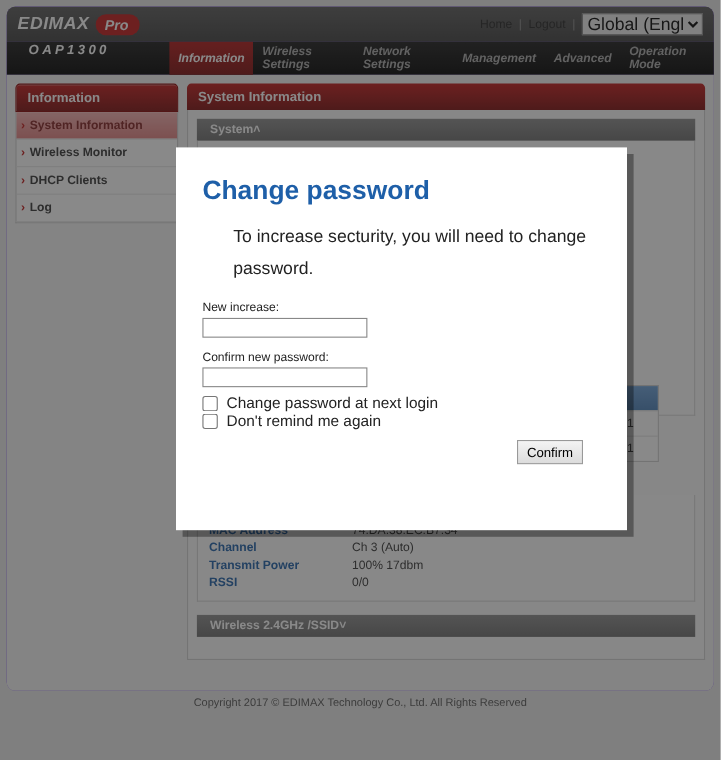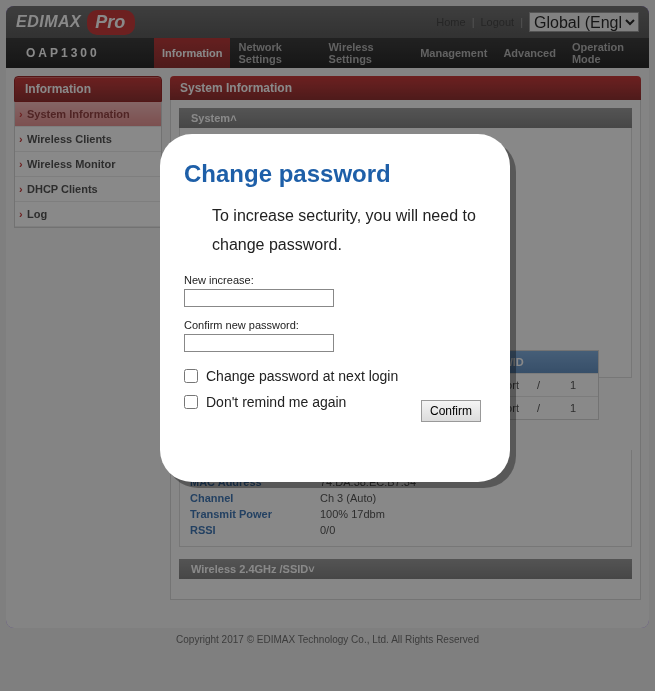--- a/index.html
+++ b/index.html
@@ -34,35 +34,36 @@
     align-items: center;
     padding: 0 10px;
   }
   .logo {
     display:flex; align-items:center; gap:2px;
   }
   .logo-text { font-weight:bold; font-style:italic; color:#fff; font-size:16px; letter-spacing:0.5px;}
   .logo-pro {
     background:#c01818; color:#fff; font-weight:bold; font-style:italic;
     padding:2px 10px 2px 8px; border-radius:10px 10px 10px 10px;
-    margin-left:4px; font-size:18px;
+    margin-left:4px; font-size:13px;
     position:relative;
   }
   .top-right { margin-left:auto; display:flex; align-items:center; gap:6px; color:#333; font-size:11px;}
   .top-right a { color:#222; text-decoration:none; }
   .top-right .sep { color:#888;}
   .lang-select {
     border:1px solid #888; font-size:16px; height:20px; width:110px; background:#eee;
   }
   
   .navbar {
     height: 30px;
     background: linear-gradient(#1a1a1a,#000);
-    display:flex; align-items:center;
+    display:flex; align-items:flex-start;
     padding-left:20px;
+    font-style:italic;
   }
   .model {
     color:#fff; font-weight:bold; letter-spacing:3px; font-size:12px;
     width:140px;
   }
   .nav-tabs { display:flex; gap:0; }
   .nav-tab {
     color:#a8a8a8; font-weight:bold; font-size:11px;
     padding:0 8px; height:30px; display:flex; align-items:center;
     cursor:pointer;
@@ -150,45 +151,44 @@
   
   .dim {
     position:absolute; inset:0;
     background:rgba(40,40,40,0.55);
     z-index:50;
   }
   
   .modal {
     position:absolute;
     left:160px; top:134px;
-    width:350px; height:348px;
+    width:410px; height:348px;
     background:#fff;
     box-shadow: 6px 6px 0 rgba(0,0,0,.35);
     z-index:60;
     padding:26px 24px 18px;
-    border-radius:32px;
   }
   .modal h1 {
     color:#1e5fa8; font-size:24px; font-weight:bold;
     margin-bottom:14px;
   }
   .modal p {
     color:#222; font-size:16px; line-height:1.8;
     margin-bottom:14px;
     margin-left:28px;
   }
   .modal .fld-label { font-size:11px; color:#222; margin-top:6px;}
   .modal input[type="password"]{
     width:150px; height:18px; border:1px solid #888; margin-top:3px; margin-bottom:6px;
     font-size:12px; padding:1px 3px;
   }
-  .modal .chk-row { display:flex; align-items:center; gap:8px; margin-top:10px; font-size:14px; color:#222;}
+  .modal .chk-row { display:flex; align-items:flex-end; gap:8px; font-size:14px; color:#222;}
   .modal .chk-row input { width:14px; height:14px;}
   .modal .confirm-btn {
-    position:absolute; right:29px; bottom:60px;
+    position:absolute; right:40px; bottom:60px;
     background:linear-gradient(#f4f4f4,#dcdcdc);
     border:1px solid #999; padding:3px 8px; font-size:12px;
     cursor:pointer;
   }
 </style>
 </head>
 <body>
 
 <div class="page-outer">
   <div class="shell">
@@ -206,35 +206,34 @@
         <select class="lang-select">
           <option>Global (English)</option>
         </select>
       </div>
     </div>
 
     <div class="navbar">
       <div class="model">OAP1300</div>
       <div class="nav-tabs">
         <div class="nav-tab active">Information</div>
+        <div class="nav-tab">Wireless Settings</div>
         <div class="nav-tab">Network Settings</div>
-        <div class="nav-tab">Wireless Settings</div>
         <div class="nav-tab">Management</div>
         <div class="nav-tab">Advanced</div>
         <div class="nav-tab">Operation Mode</div>
       </div>
     </div>
 
     <div class="body-area">
 
       <div class="sidebar">
         <div class="side-header">Information</div>
         <div class="side-list">
           <div class="side-item active">System Information</div>
-          <div class="side-item">Wireless Clients</div>
           <div class="side-item">Wireless Monitor</div>
           <div class="side-item">DHCP Clients</div>
           <div class="side-item">Log</div>
         </div>
       </div>
 
       <div class="main">
         <div class="panel-title">System Information</div>
         <div class="panel-body">
 

